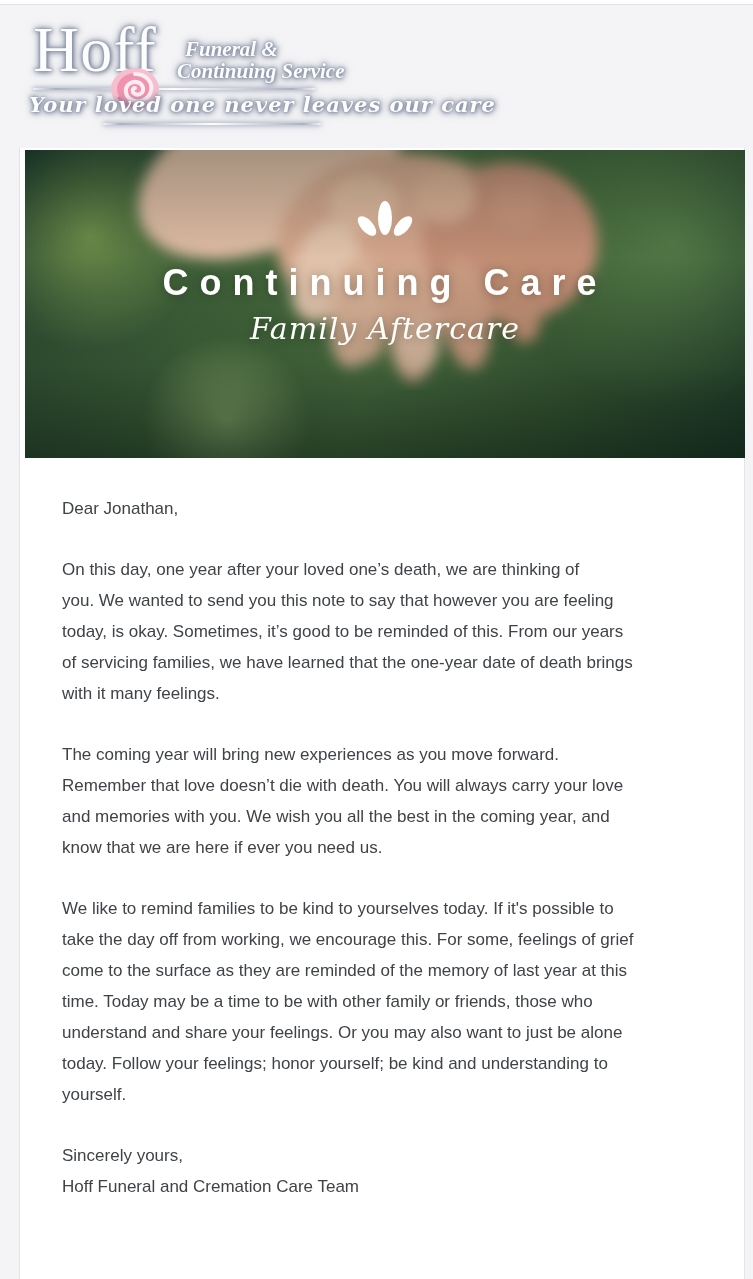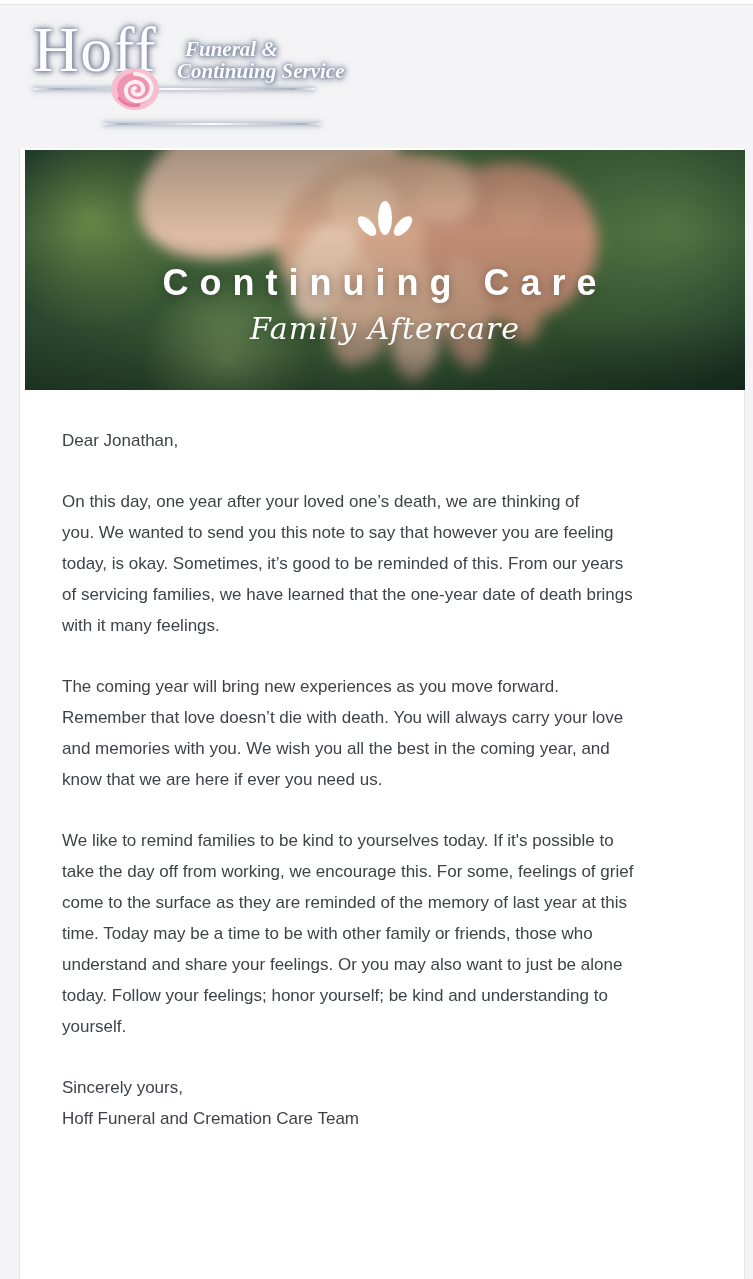--- a/index.html
+++ b/index.html
@@ -31,21 +31,21 @@
   .tagline{position:absolute;left:2px;top:68px;
      font-family:"DejaVu Serif","Liberation Serif",serif;font-style:italic;
      font-weight:700;font-size:21px;letter-spacing:1px;white-space:nowrap;}
 
   
   .card{position:absolute;left:19px;top:148px;width:726px;height:1131px;
         background:#ffffff;border-left:1px solid #e4e4e8;border-right:1px solid #e4e4e8;
         box-sizing:border-box;}
 
   
-  .hero{position:relative;margin:2px 0 0 5px;width:720px;height:240px;overflow:hidden;
+  .hero{position:relative;margin:2px 0 0 5px;width:720px;height:308px;overflow:hidden;
      background:
        radial-gradient(circle 120px at 28% 88%, rgba(190,220,140,.55), rgba(190,220,140,0) 70%),
        radial-gradient(circle 150px at 9% 28%, rgba(150,185,90,.65), rgba(150,185,90,0) 75%),
        radial-gradient(circle 220px at 90% 30%, rgba(120,165,95,.5), rgba(120,165,95,0) 75%),
        radial-gradient(circle 260px at 0% 0%, rgba(20,48,40,.85), rgba(20,48,40,0) 70%),
        linear-gradient(112deg,#2d4a33 0%,#41633a 28%,#4c7040 52%,#3a5a34 76%,#223e2a 100%);}
   .hero-shade{position:absolute;inset:0;
      background:linear-gradient(to bottom,rgba(10,30,22,.30) 0%,rgba(10,30,22,.05) 35%,
                 rgba(8,26,18,.18) 70%,rgba(6,22,16,.55) 100%);}
   .hands{position:absolute;left:0;top:0;}
@@ -72,20 +72,21 @@
     <div class="hoff logo-glow">Hoff</div>
     <div class="svc svc1 logo-glow">Funeral &amp;</div>
     <div class="svc svc2 logo-glow">Continuing Service</div>
     <div class="logo-rule rule1"></div>
     <svg class="rose" width="52" height="46" viewBox="0 0 52 46">
       <ellipse cx="26" cy="23" rx="24" ry="21" fill="#f6bfd0"></ellipse>
       <ellipse cx="26" cy="23" rx="18" ry="16" fill="#ef93ae"></ellipse>
       <path d="M26 8 C38 8 44 17 42 25 C40 34 30 37 23 34 C16 31 15 22 20 18 C25 14 33 16 34 22 C35 27 30 30 26 28 C23 26.5 23 22.5 26 22" fill="none" stroke="#fdeef3" stroke-width="4" stroke-linecap="round"></path>
       <path d="M10 32 C14 38 22 41 30 39" fill="none" stroke="#e77d9f" stroke-width="3" stroke-linecap="round"></path>
     </svg>
+    <div class="tagline logo-glow">Your loved one never leaves our care</div>
     <div class="logo-rule rule2"></div>
   </div>
 
   <div class="card">
 
     <div class="hero">
       <svg class="hands" width="720" height="240" viewBox="0 0 720 240">
         <g filter="url(#soft)">
           <ellipse cx="245" cy="18" rx="140" ry="78" fill="#e9c3ab" transform="rotate(-24 245 18)"></ellipse>
           <ellipse cx="380" cy="95" rx="128" ry="92" fill="#dcab90"></ellipse>

